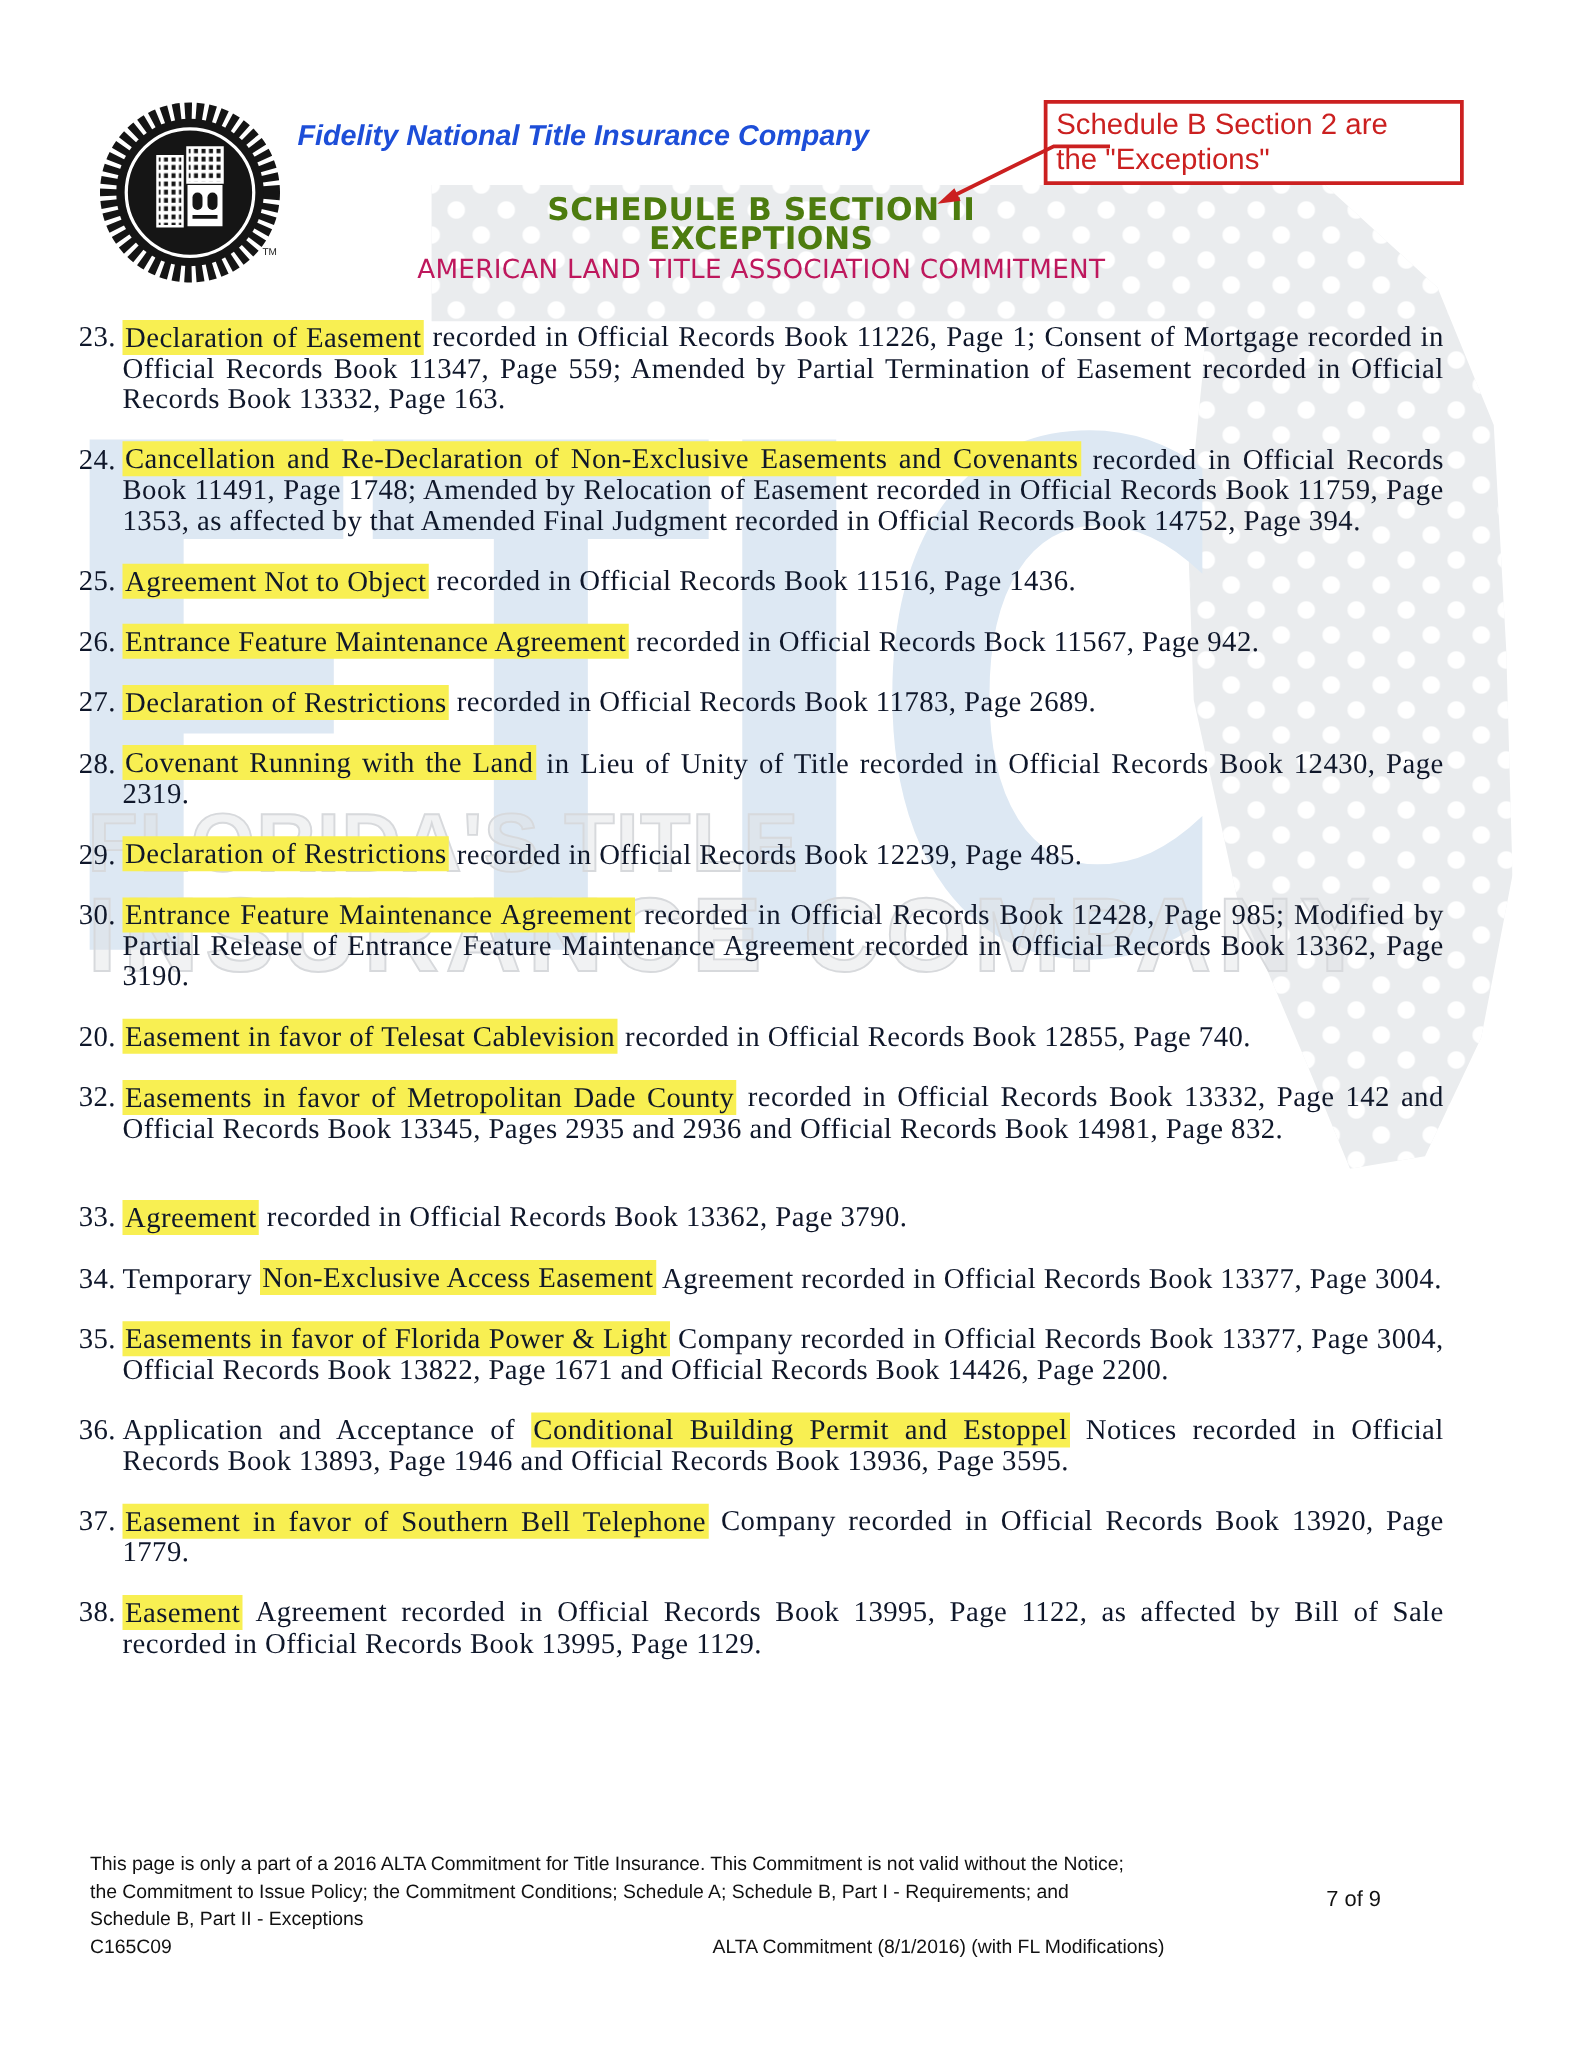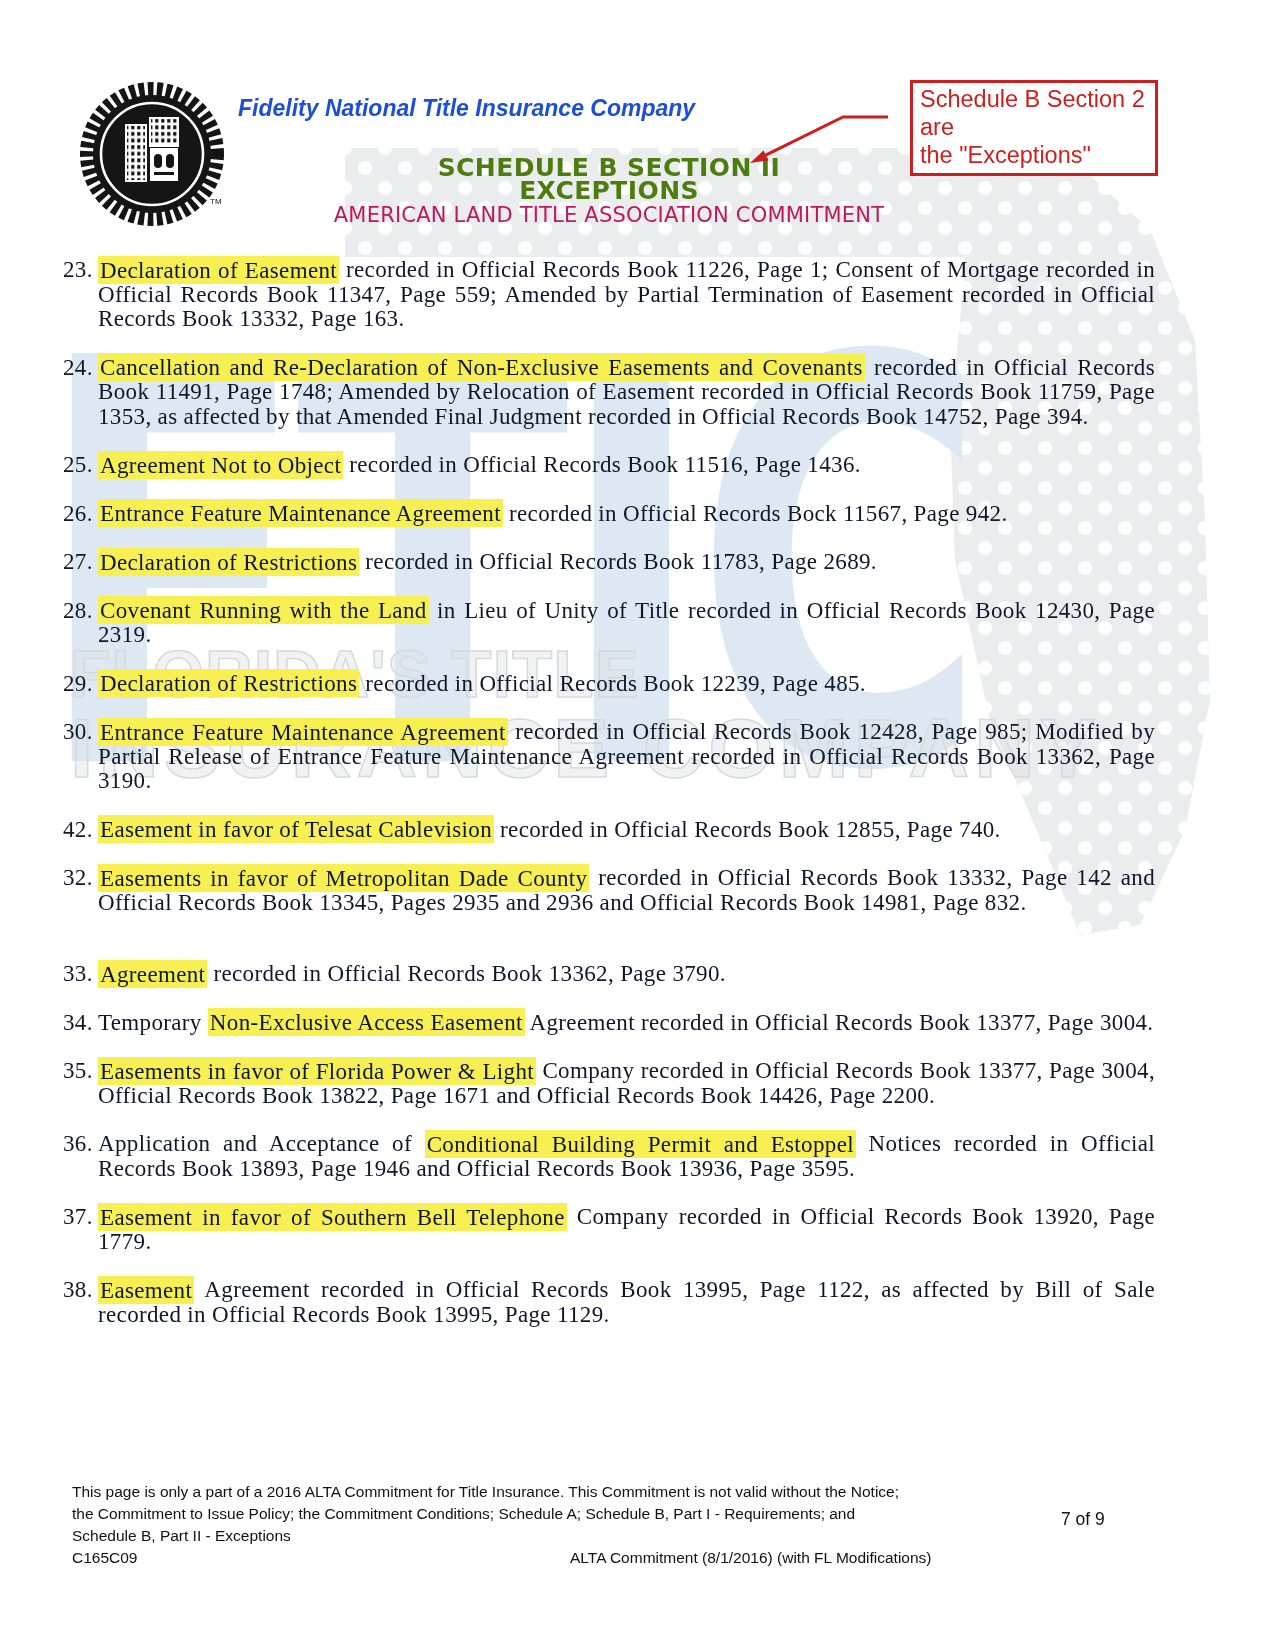--- a/index.html
+++ b/index.html
@@ -40,21 +40,21 @@
   .wm-line2{ top:700px; font-size:84px; letter-spacing:5px; }
   
   .seal{ position:absolute; left:76px; top:78px; z-index:2; }
   .company{
     position:absolute; left:238px; top:95px; z-index:2;
     font-family:Liberation Sans, sans-serif; font-style:italic; font-weight:700;
     font-size:23px; color:#1d4ed8; white-space:nowrap;
   }
   
   .callout{
-    position:absolute; left:910px; top:80px; width:248px; box-sizing:border-box;
+    position:absolute; left:835px; top:80px; width:336px; box-sizing:border-box;
     border:3px solid var(--red,#cb2020); padding:2px 7px 4px 7px;
     font-family:"Liberation Sans", sans-serif; font-size:23.5px; line-height:28px;
     color:var(--red,#cb2020); background:#ffffff; z-index:3;
   }
   .callout-arrow{ position:absolute; left:730px; top:70px; z-index:3; }
   
   .titleblock{
     position:absolute; left:63px; top:156px; width:1092px; text-align:center; z-index:2;
   }
   .title-l1,.title-l2{ font-weight:700; font-size:25px; line-height:23px; letter-spacing:0.4px; color:#4d7c0f; }
@@ -131,21 +131,21 @@
 
   <ol class="list">
       <li class="item"><span class="num">23.</span><span></span><span class="hl">Declaration of Easement</span><span> recorded in Official Records Book 11226, Page 1; Consent of Mortgage recorded in Official Records Book 11347, Page 559; Amended by Partial Termination of Easement  recorded in Official Records Book 13332, Page 163.</span></li>
       <li class="item"><span class="num">24.</span><span></span><span class="hl">Cancellation and Re-Declaration of Non-Exclusive Easements and Covenants</span><span> recorded in Official Records Book 11491, Page 1748; Amended by Relocation of Easement recorded in Official Records Book 11759, Page 1353, as affected by that Amended Final Judgment recorded in Official Records Book 14752, Page 394.</span></li>
       <li class="item"><span class="num">25.</span><span></span><span class="hl">Agreement Not to Object</span><span> recorded in Official Records Book 11516, Page 1436.</span></li>
       <li class="item"><span class="num">26.</span><span></span><span class="hl">Entrance Feature Maintenance Agreement</span><span> recorded  in Official Records Bock 11567, Page 942.</span></li>
       <li class="item"><span class="num">27.</span><span></span><span class="hl">Declaration of Restrictions</span><span> recorded in Official Records Book 11783, Page 2689.</span></li>
       <li class="item"><span class="num">28.</span><span></span><span class="hl">Covenant Running with the Land</span><span> in Lieu of Unity of Title recorded in Official Records Book 12430, Page 2319.</span></li>
       <li class="item"><span class="num">29.</span><span></span><span class="hl">Declaration of Restrictions</span><span> recorded in Official Records Book 12239, Page 485.</span></li>
       <li class="item"><span class="num">30.</span><span></span><span class="hl">Entrance Feature Maintenance Agreement</span><span> recorded in Official Records Book 12428, Page 985; Modified by Partial Release of Entrance Feature Maintenance Agreement recorded  in Official Records Book 13362, Page 3190.</span></li>
-      <li class="item"><span class="num">42.</span><span></span><span class="hl">Easement in favor of Telesat Cablevision</span><span> recorded in Official Records Book 12855, Page 740.</span></li>
+      <li class="item"><span class="num">20.</span><span></span><span class="hl">Easement in favor of Telesat Cablevision</span><span> recorded in Official Records Book 12855, Page 740.</span></li>
       <li class="item extra-gap"><span class="num">32.</span><span></span><span class="hl">Easements in favor of Metropolitan Dade County</span><span> recorded in Official Records Book 13332, Page 142 and Official Records Book 13345, Pages 2935 and 2936 and Official Records Book 14981, Page 832.</span></li>
       <li class="item"><span class="num">33.</span><span></span><span class="hl">Agreement</span><span> recorded in Official Records Book 13362, Page 3790.</span></li>
       <li class="item"><span class="num">34.</span><span>Temporary </span><span class="hl">Non-Exclusive Access Easement</span><span> Agreement recorded in Official Records Book 13377, Page 3004.</span></li>
       <li class="item"><span class="num">35.</span><span></span><span class="hl">Easements in favor of Florida Power &amp; Light</span><span> Company recorded in Official Records Book 13377, Page 3004, Official Records Book 13822, Page 1671 and Official Records Book 14426, Page 2200.</span></li>
       <li class="item"><span class="num">36.</span><span>Application and Acceptance of </span><span class="hl">Conditional Building Permit and Estoppel</span><span> Notices recorded in Official Records Book 13893, Page 1946 and Official Records Book 13936, Page 3595.</span></li>
       <li class="item"><span class="num">37.</span><span></span><span class="hl">Easement in favor of Southern Bell Telephone</span><span> Company recorded in Official Records Book 13920, Page 1779.</span></li>
       <li class="item"><span class="num">38.</span><span></span><span class="hl">Easement</span><span> Agreement recorded in Official Records Book 13995, Page 1122, as affected by Bill of Sale recorded in Official Records Book 13995, Page 1129.</span></li>
     </ol>
 
   <div class="footer">

